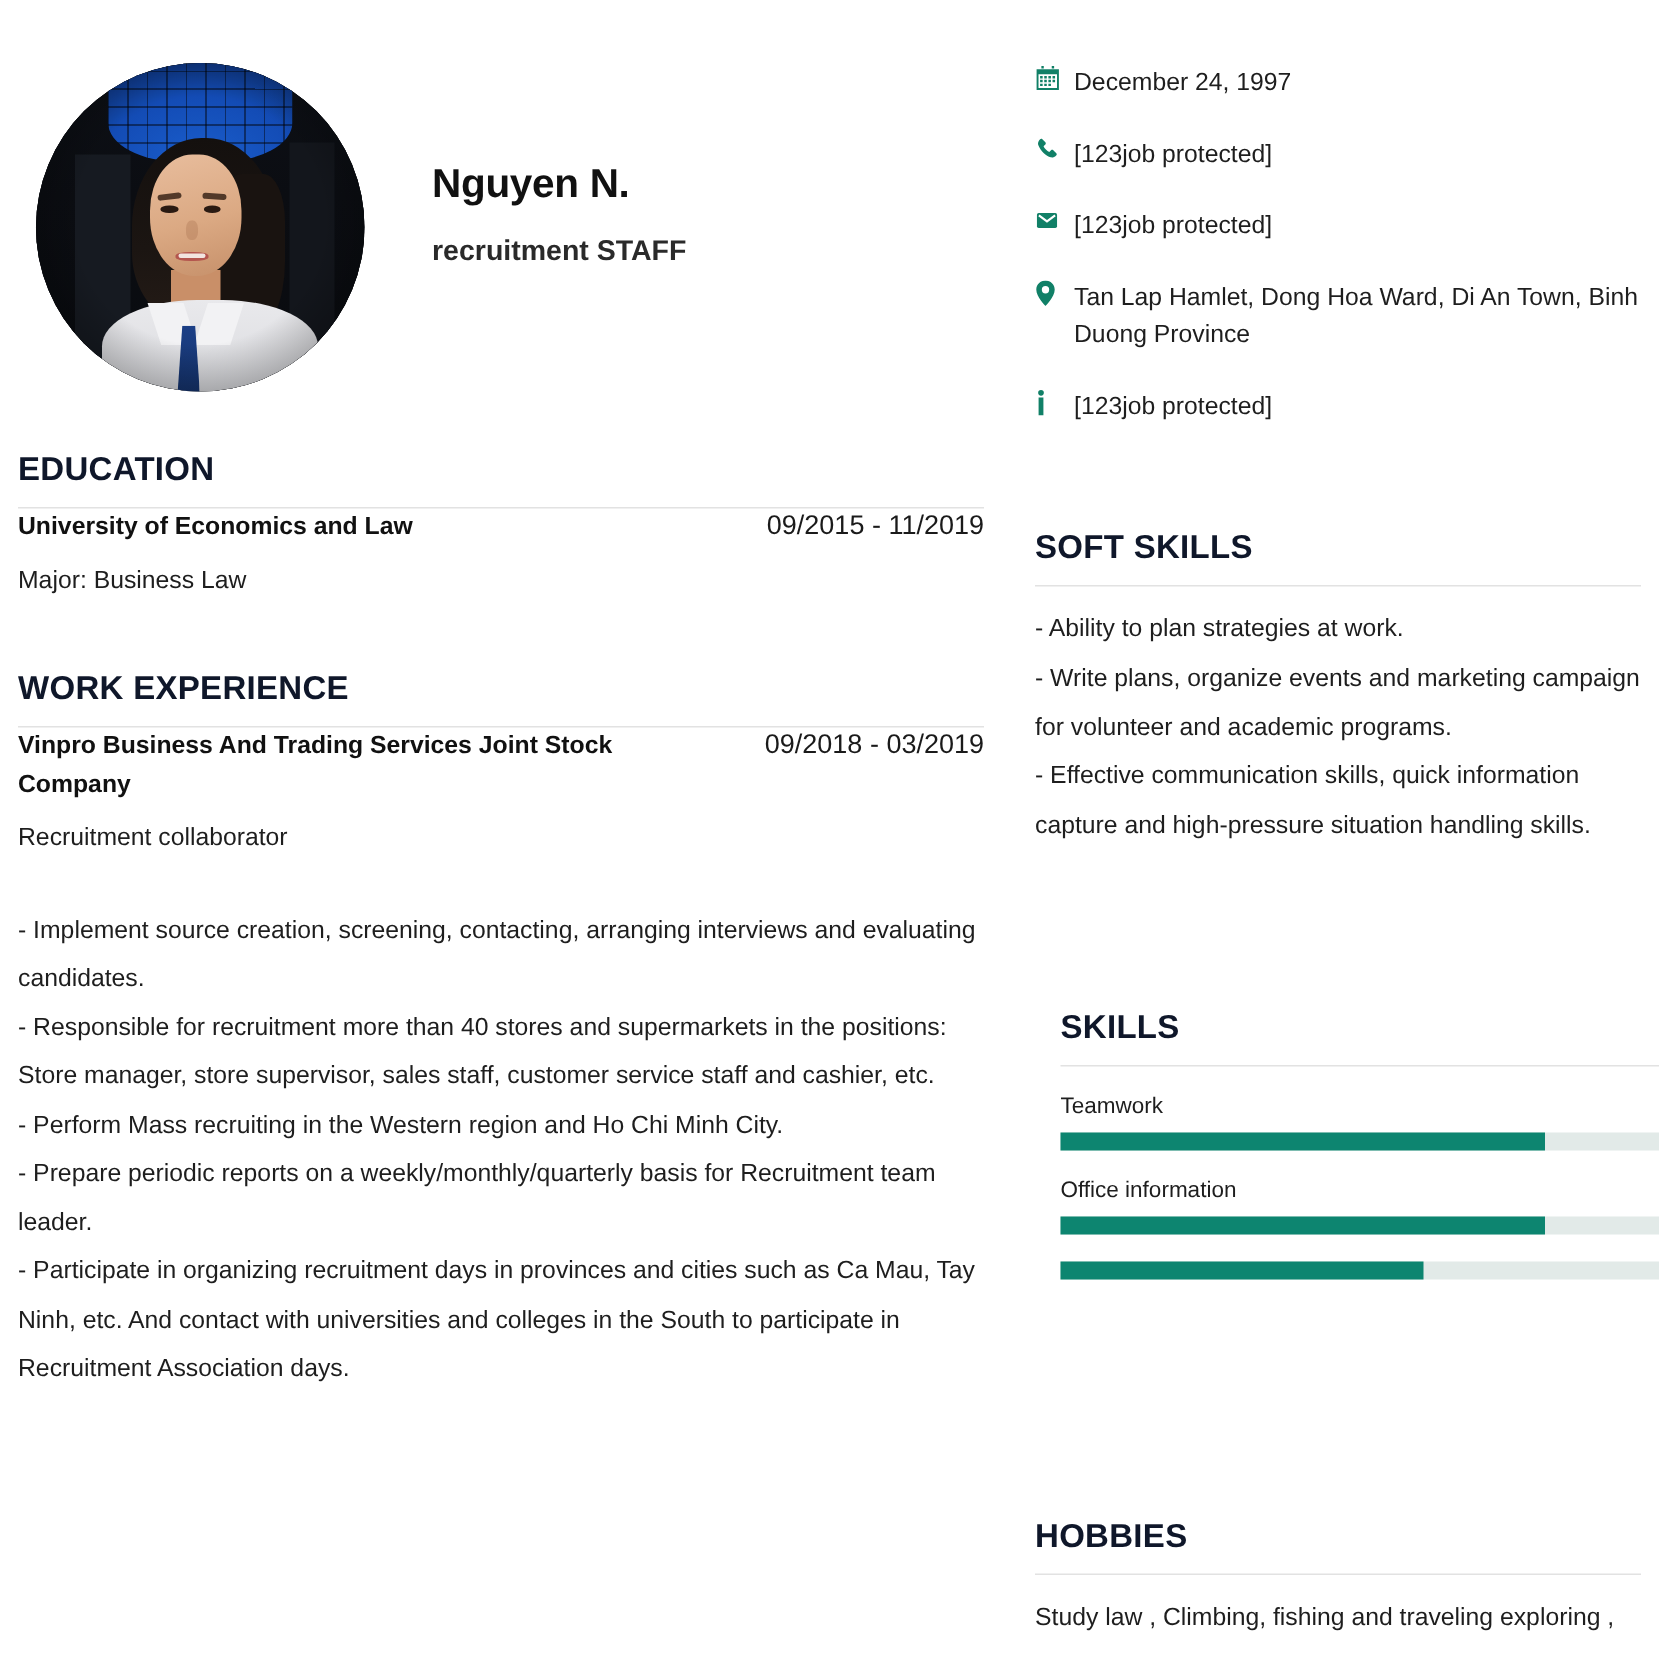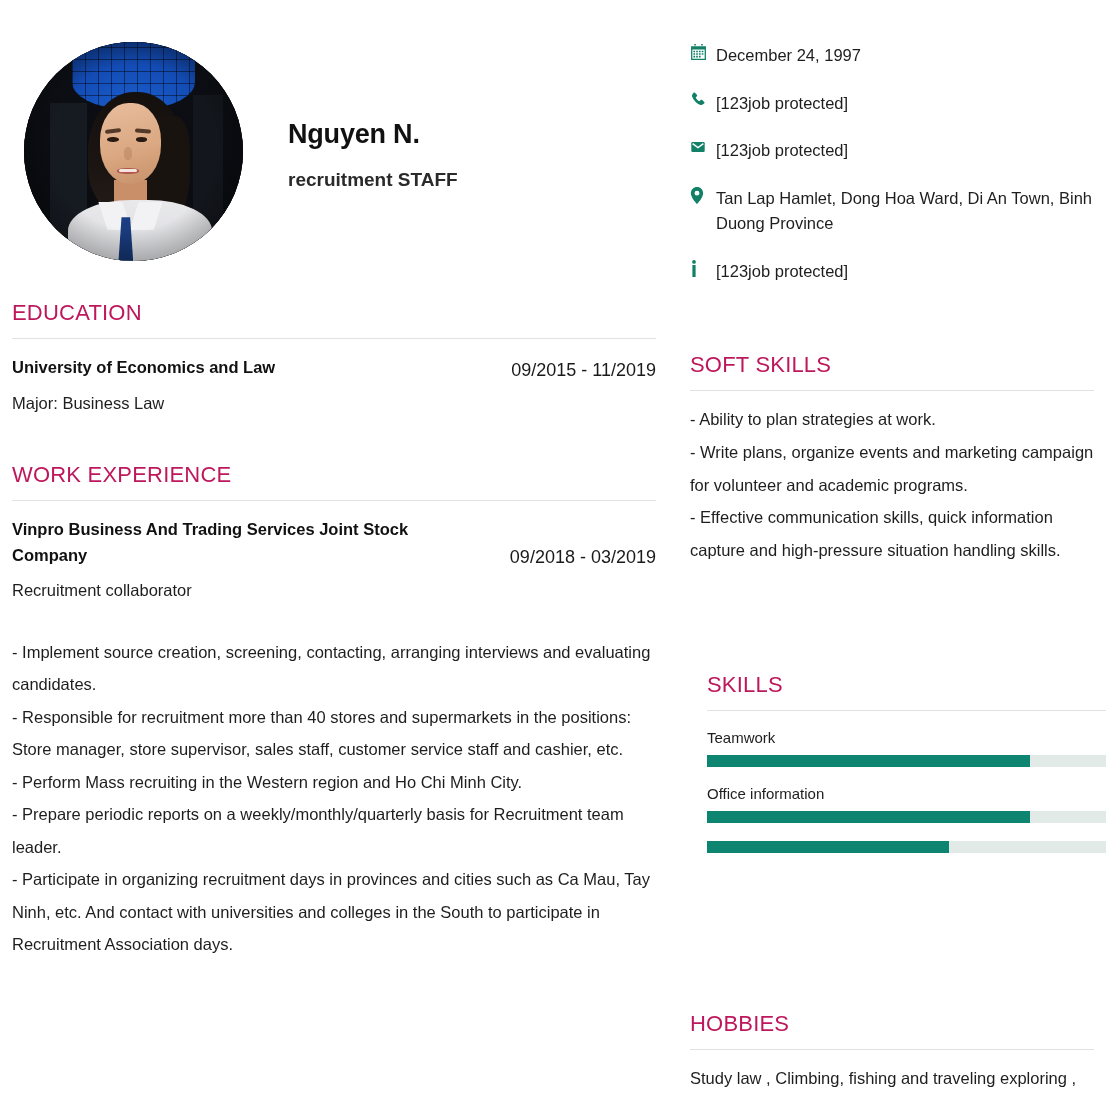--- a/index.html
+++ b/index.html
@@ -217,21 +217,20 @@
     position: absolute;
     inset: 0;
     background: radial-gradient(circle at 50% 48%, rgba(0,0,0,0) 52%, rgba(0,0,0,.55) 100%);
   }
 
   .name-block {
     position: absolute;
     left: 276px;
     top: 106px;
     width: 330px;
-    margin-top: 12px;
   }
   .name {
     font-size: 27px;
     font-weight: bold;
     color: #111111;
     letter-spacing: -0.2px;
     line-height: 1.2;
   }
   .job-title {
     margin-top: 19px;
@@ -265,37 +264,36 @@
   .contact-text {
     font-size: 16.5px;
     color: #1e1e1e;
     line-height: 1.55;
     padding-top: 1px;
   }
 
   
   .section { margin-bottom: 0; }
   .sec-title {
-    color: #be185d;
-    font-weight: normal;
+    color: #0f172a;
+    font-weight: bold;
     letter-spacing: 0.2px;
   }
   .sec-title.lg { font-size: 22px; }
   .sec-rule {
     height: 1px;
     background: #e2e2e2;
     margin-top: 12px;
   }
 
   
   .entry-head {
     display: flex;
     justify-content: space-between;
-    align-items: flex-end;
-    margin-top: 16px;
+    align-items: flex-start;
   }
   .entry-org {
     font-size: 16.5px;
     font-weight: bold;
     color: #111111;
     line-height: 1.55;
     max-width: 430px;
   }
   .entry-date {
     font-size: 18px;

